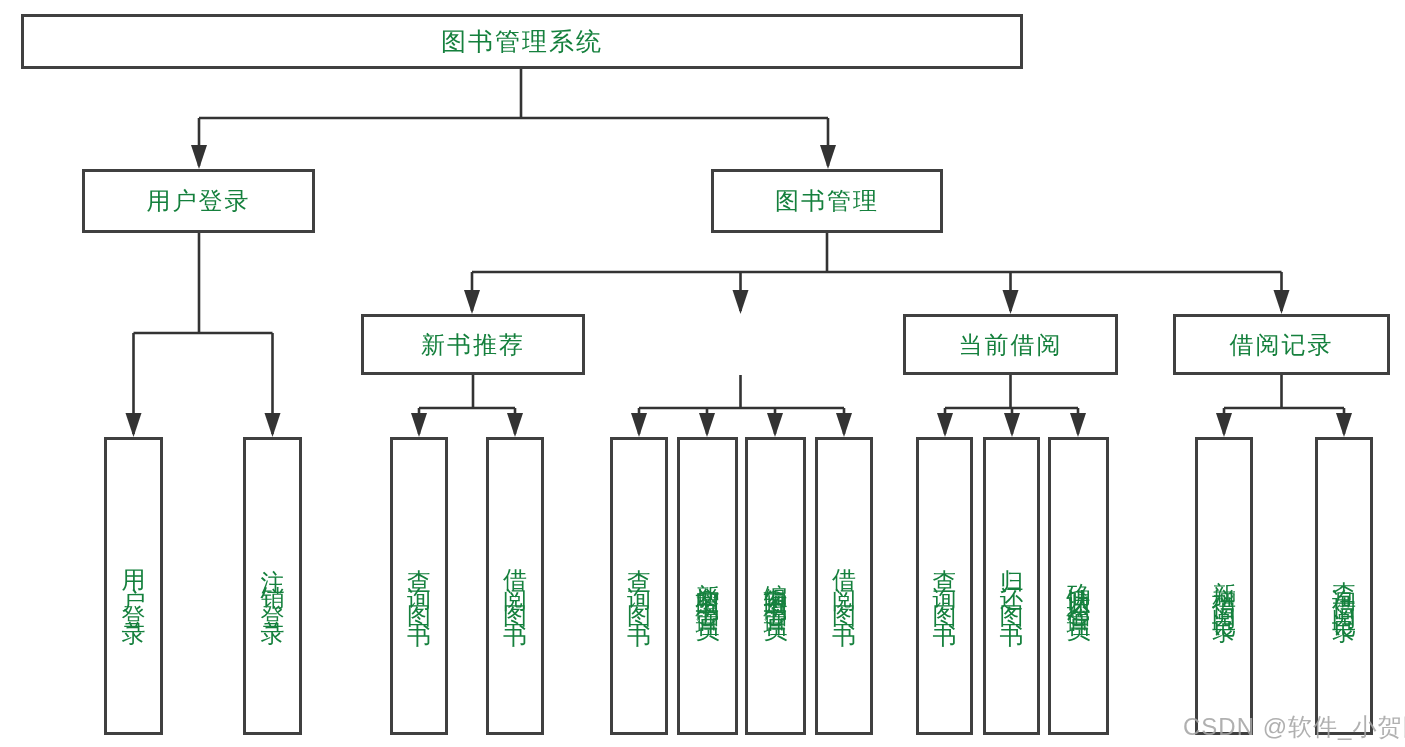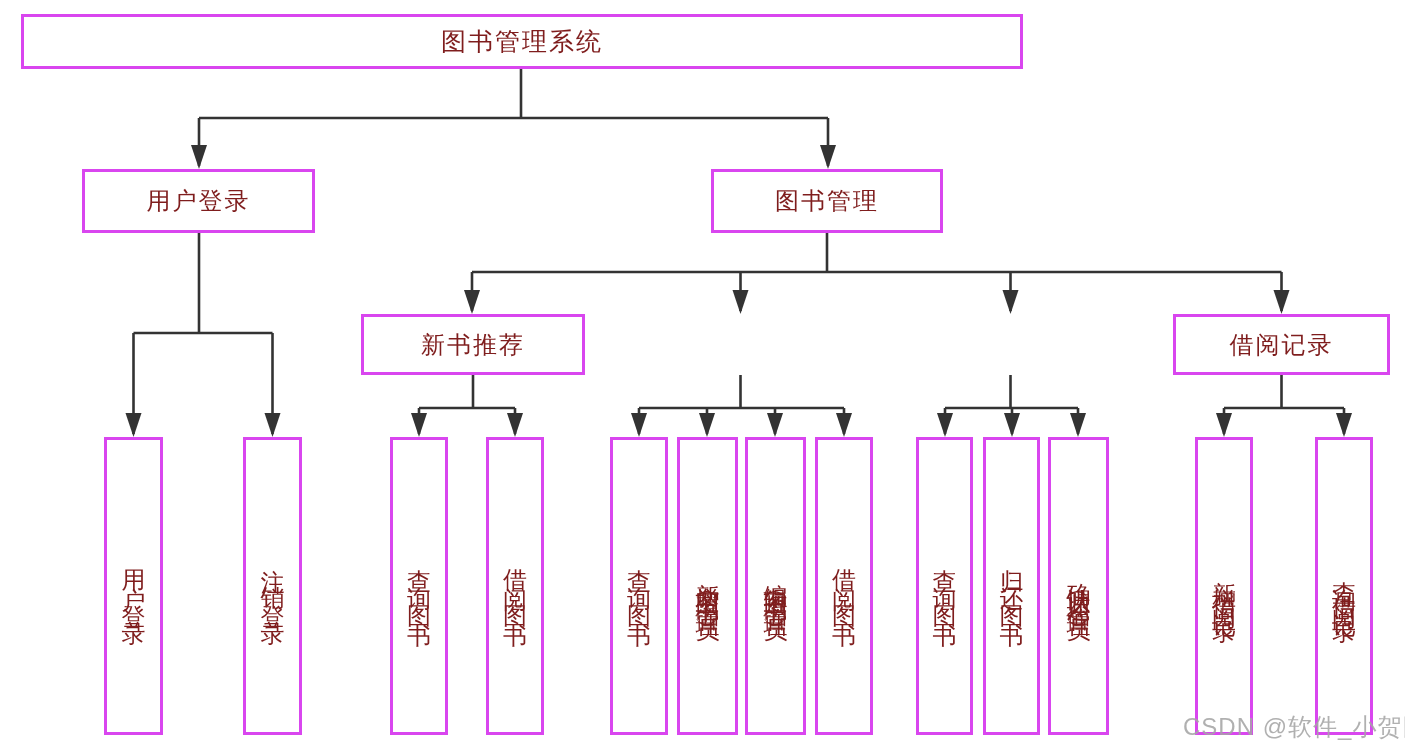--- a/index.html
+++ b/index.html
@@ -5,23 +5,23 @@
   html,body{margin:0;padding:0;background:#ffffff;}
   .canvas{
     position:relative;width:1405px;height:747px;background:#ffffff;overflow:hidden;
     font-family:"Liberation Sans","DejaVu Sans",sans-serif;color:#333333;
   }
   .wires{position:absolute;left:0;top:0;}
   .wires line{stroke:#333333;stroke-width:2.6px;}
   .wires polygon{fill:#333333;}
   .node{
     position:absolute;box-sizing:border-box;background:#ffffff;
-    border:3px solid #d946ef;
+    border:3px solid #404040;
     display:flex;align-items:center;justify-content:center;
-    font-size:24px;color:#7f1d1d;z-index:2;
+    font-size:24px;color:#15803d;z-index:2;
   }
   .h{letter-spacing:2px;}
   .root{font-size:25px;}
   .v{
     writing-mode:vertical-rl;text-orientation:mixed;
     letter-spacing:18px;font-size:24px;
   }
   .v.med{letter-spacing:8px;}
   .v.long{letter-spacing:5px;}
   .watermark{
@@ -109,20 +109,21 @@
       <polygon points="1344,437 1336,413 1352,413"></polygon>
     </g>
   </svg>
 
   <div class="node h root" style="left:21px;top:14px;width:1002px;height:55px">图书管理系统</div>
 
   <div class="node h" style="left:82px;top:169px;width:233px;height:64px">用户登录</div>
   <div class="node h" style="left:361px;top:314px;width:224px;height:61px">新书推荐</div>
 
   <div class="node h" style="left:711px;top:169px;width:232px;height:64px">图书管理</div>
+  <div class="node h" style="left:903px;top:314px;width:215px;height:61px">当前借阅</div>
   <div class="node h" style="left:1173px;top:314px;width:217px;height:61px">借阅记录</div>
 
   <div class="node v" style="left:104px;top:437px;width:59px;height:298px">用户登录</div>
   <div class="node v" style="left:243px;top:437px;width:59px;height:298px">注销登录</div>
 
   <div class="node v" style="left:390px;top:437px;width:58px;height:298px">查询图书</div>
   <div class="node v" style="left:486px;top:437px;width:58px;height:298px">借阅图书</div>
 
   <div class="node v" style="left:610px;top:437px;width:58px;height:298px">查询图书</div>
   <div class="node v long" style="left:677px;top:437px;width:61px;height:298px">新增图书（管理员）</div>

